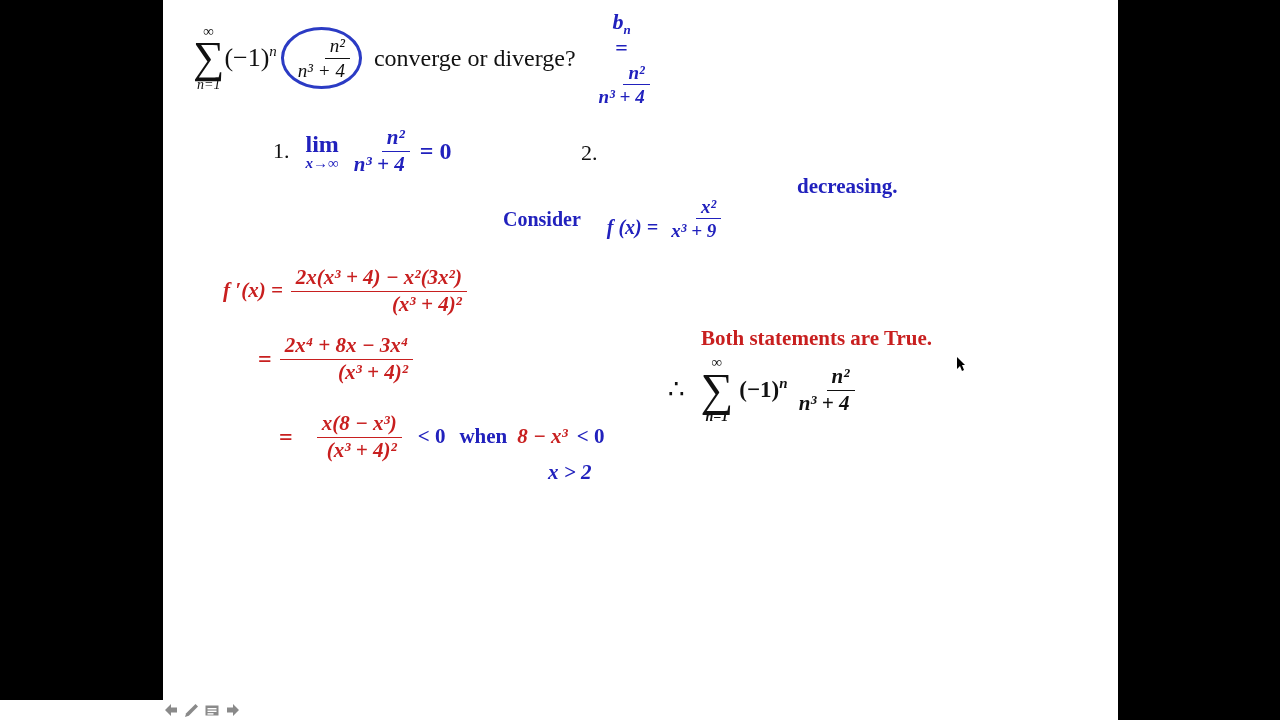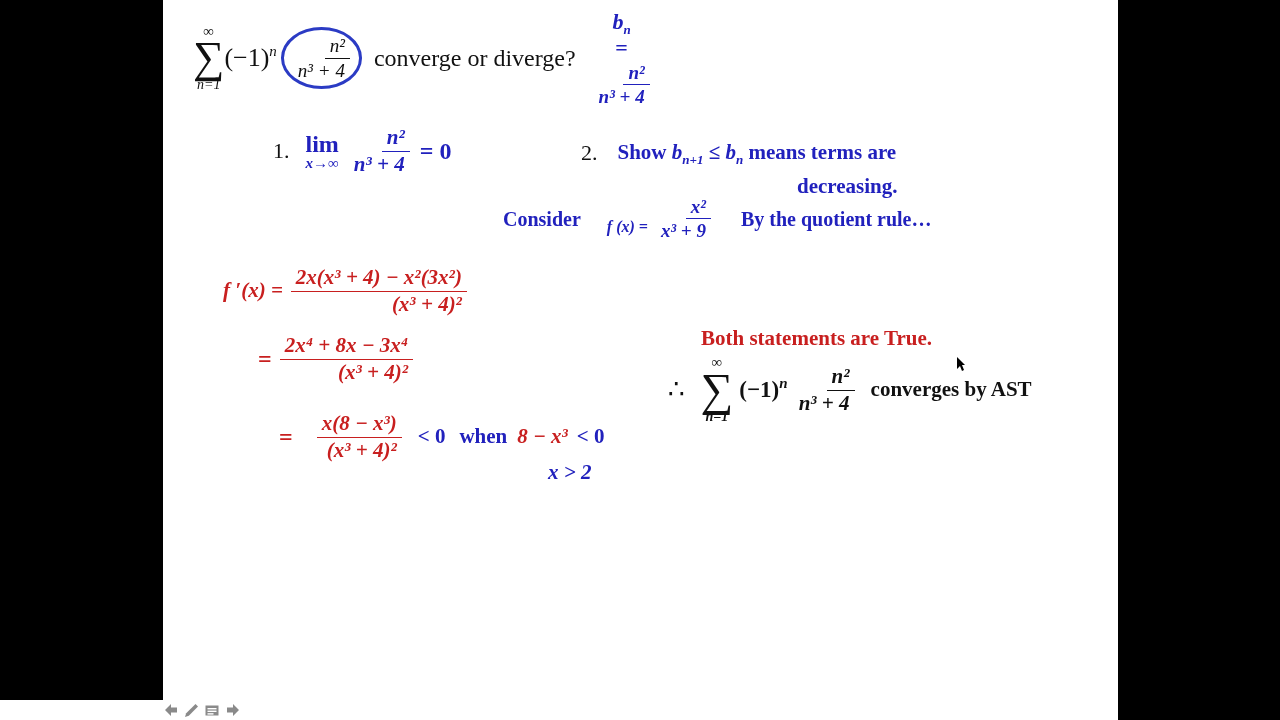--- a/index.html
+++ b/index.html
@@ -72,32 +72,30 @@
   </span>
   <span class="frac blue it" style="font-size:21px;margin:0 10px;">
     <span class="num">n²</span>
     <span class="den">n³ + 4</span>
   </span>
   <span class="blue" style="font-size:24px;">= 0</span>
 </div>
 
 <div class="abs row" style="left:581px;top:140px;align-items:flex-start;">
   <span style="font-size:22px;margin-right:20px;">2.</span>
-  <span class="blue" style="font-size:21px;"><span class="pre">Show </span><span class="it"><span>b</span><sub class="sb">n+1</sub></span><span class="pre"> ≤ </span><span class="it"><span>b</span><sub class="sb">n</sub></span><span class="pre"> means terms are</span></span>
 </div>
 <div class="abs blue" style="left:797px;top:174px;font-size:21px;">decreasing.</div>
 
 <div class="abs row" style="left:503px;top:196px;">
   <span class="blue" style="font-size:20px;margin-right:26px;">Consider</span>
-  <span class="blue it" style="font-size:16px;margin-top:16px;">f (x) =</span>
+  <span class="blue it" style="font-size:20px;margin-top:16px;">f (x) =</span>
   <span class="frac blue it" style="font-size:19px;margin:0 8px;">
     <span class="num">x²</span>
     <span class="den">x³ + 9</span>
   </span>
-  <span class="blue" style="font-size:20px;margin-left:22px;">By the quotient rule…</span>
 </div>
 
 <div class="abs row" style="left:223px;top:266px;">
   <span class="red it" style="font-size:21px;">f ′(x) =</span>
   <span class="frac red it" style="font-size:21px;margin-left:8px;">
     <span class="num">2x(x³ + 4) − x²(3x²)</span>
     <span class="den">(x³ + 4)²</span>
   </span>
 </div>
 
@@ -130,21 +128,20 @@
   <span class="sum">
     <span class="inf">∞</span>
     <span class="sig" style="font-size:46px;">∑</span>
     <span class="lower b">n=1</span>
   </span>
   <span class="b" style="font-size:23px;margin-left:6px;"><span>(−1)</span><sup class="pw">n</sup></span>
   <span class="frac it b" style="font-size:21px;margin-left:6px;">
     <span class="num">n²</span>
     <span class="den">n³ + 4</span>
   </span>
-  <span class="b" style="font-size:21px;margin-left:16px;">converges by AST</span>
 </div>
 
 <div class="abs" style="left:955px;top:357px;">
   <svg width="11" height="16" viewBox="0 0 11 16">
       <polygon points="2,0 2,12 5,9 7,14 9,13 7,8 10,8" fill="#000"></polygon>
     </svg>
 </div>
 
 <div class="abs" id="footer-icons">
   <span class="icon-btn">

